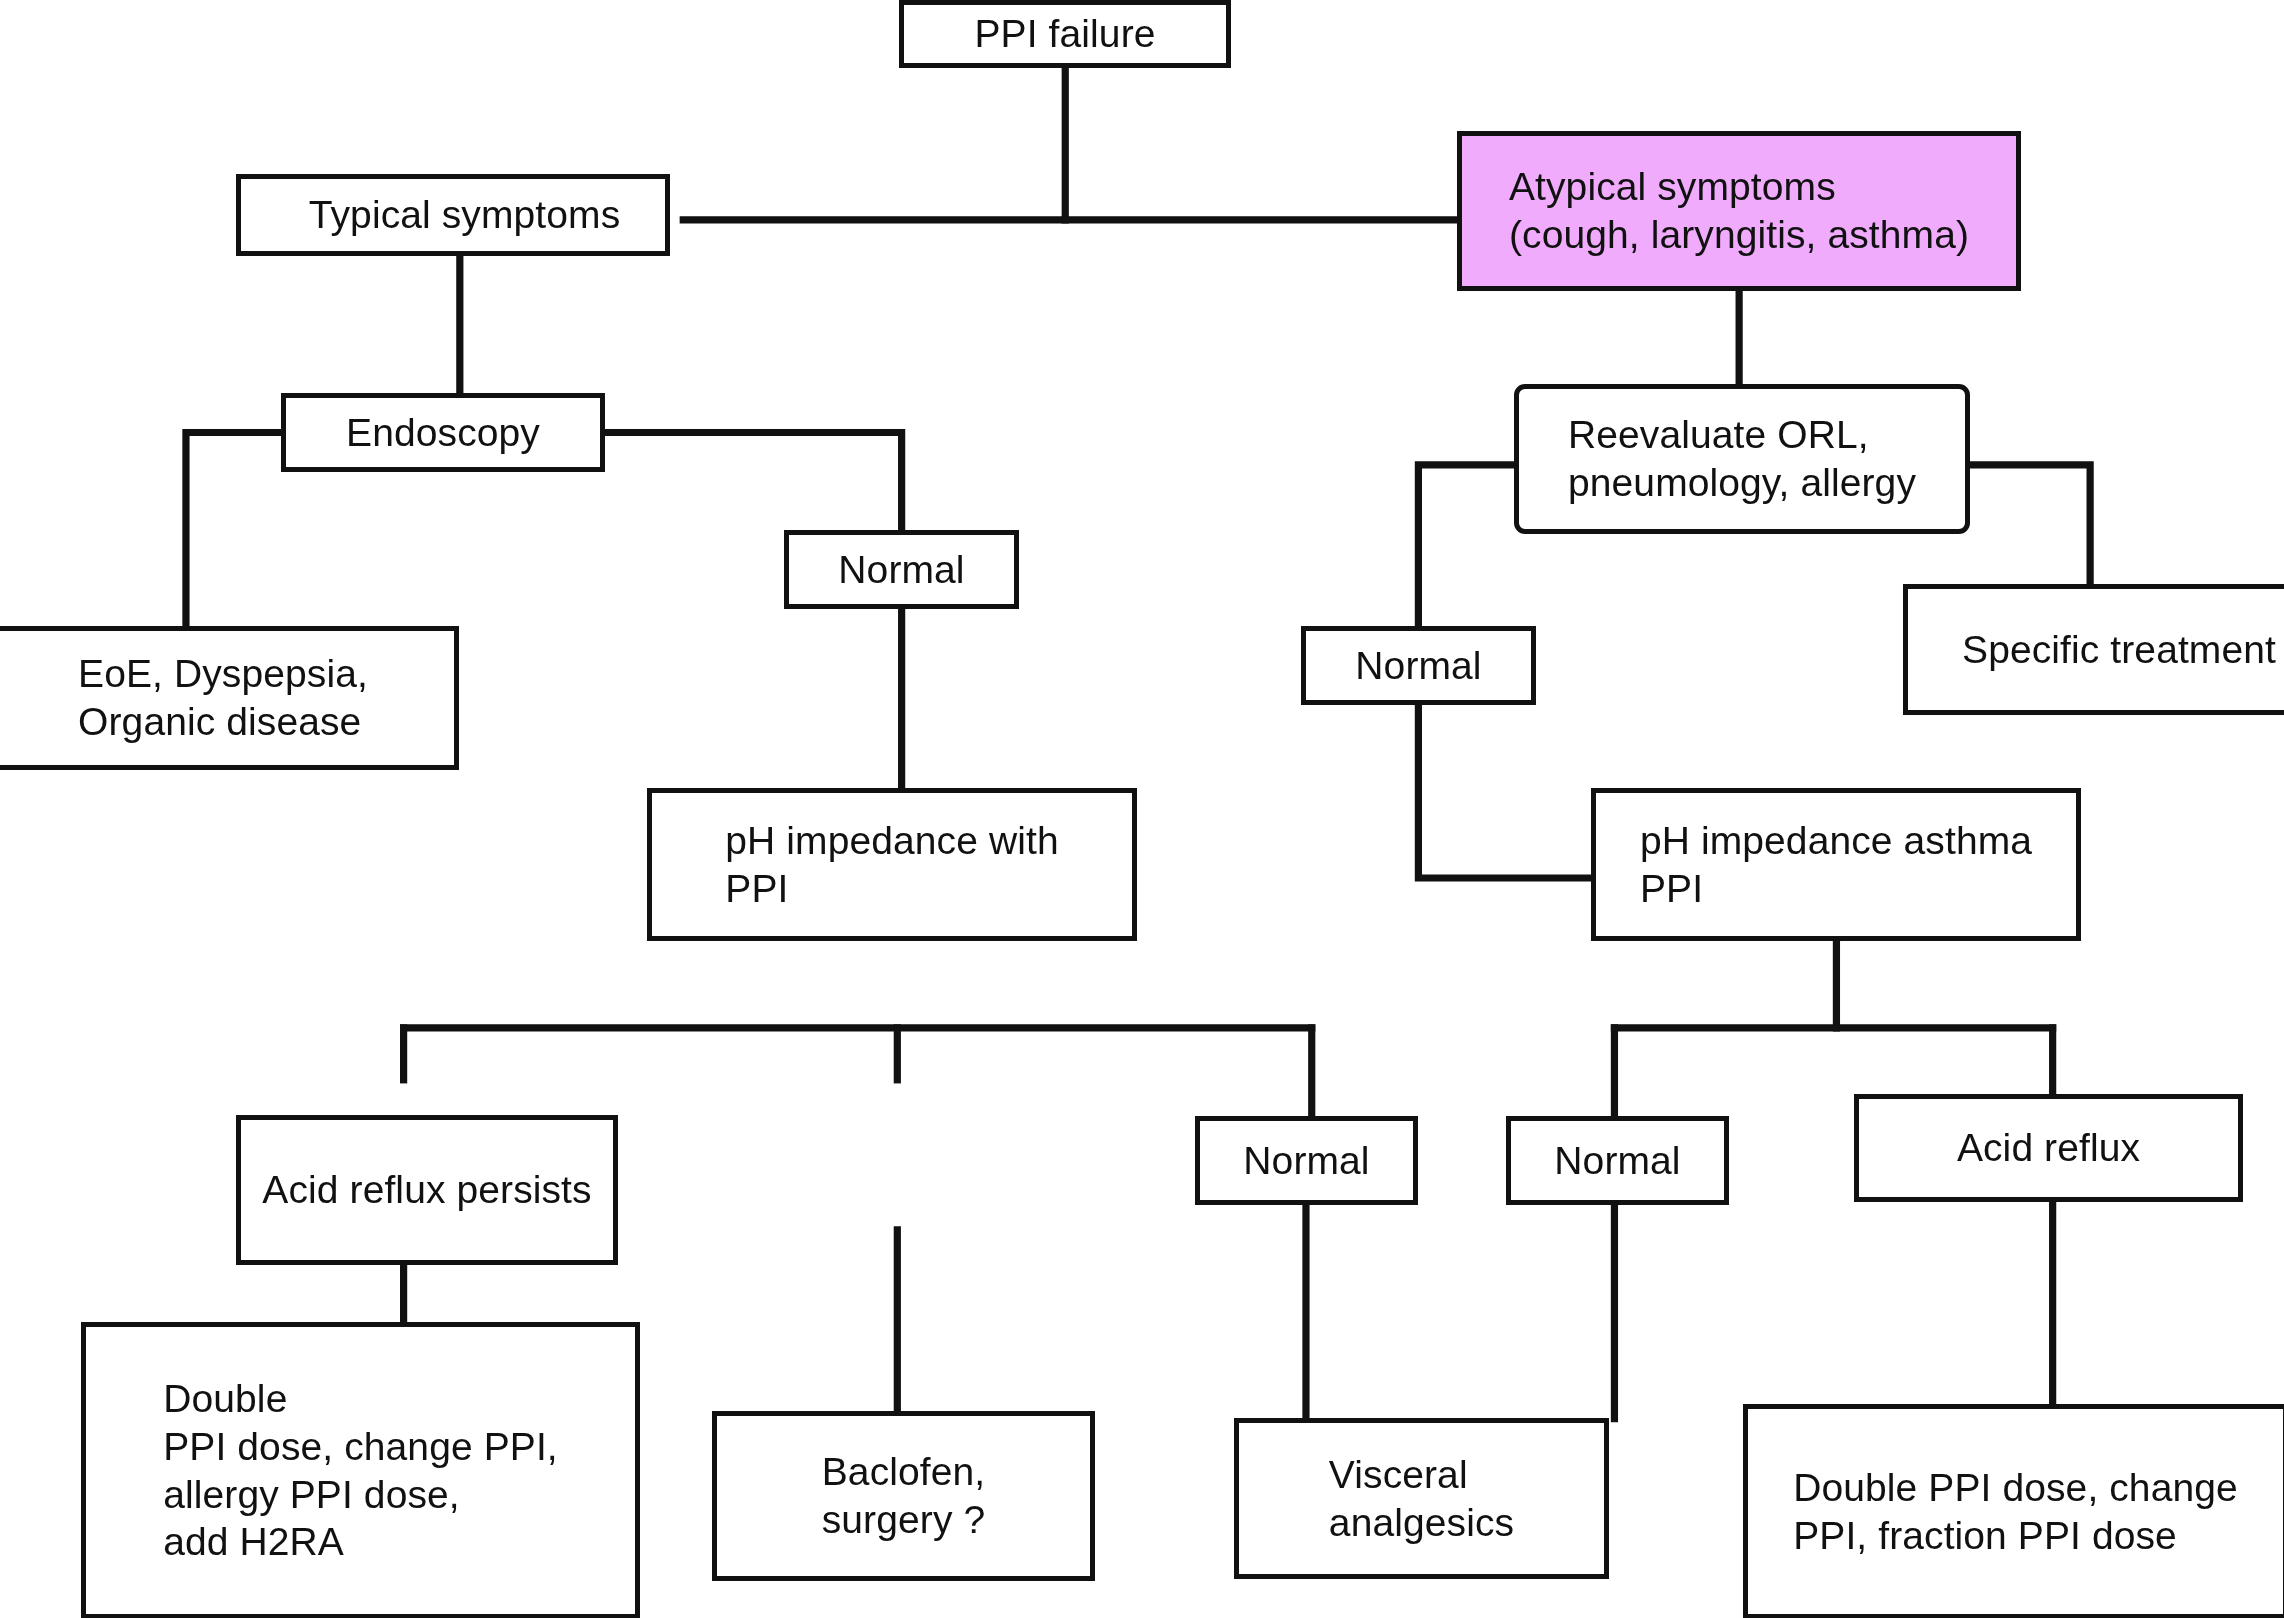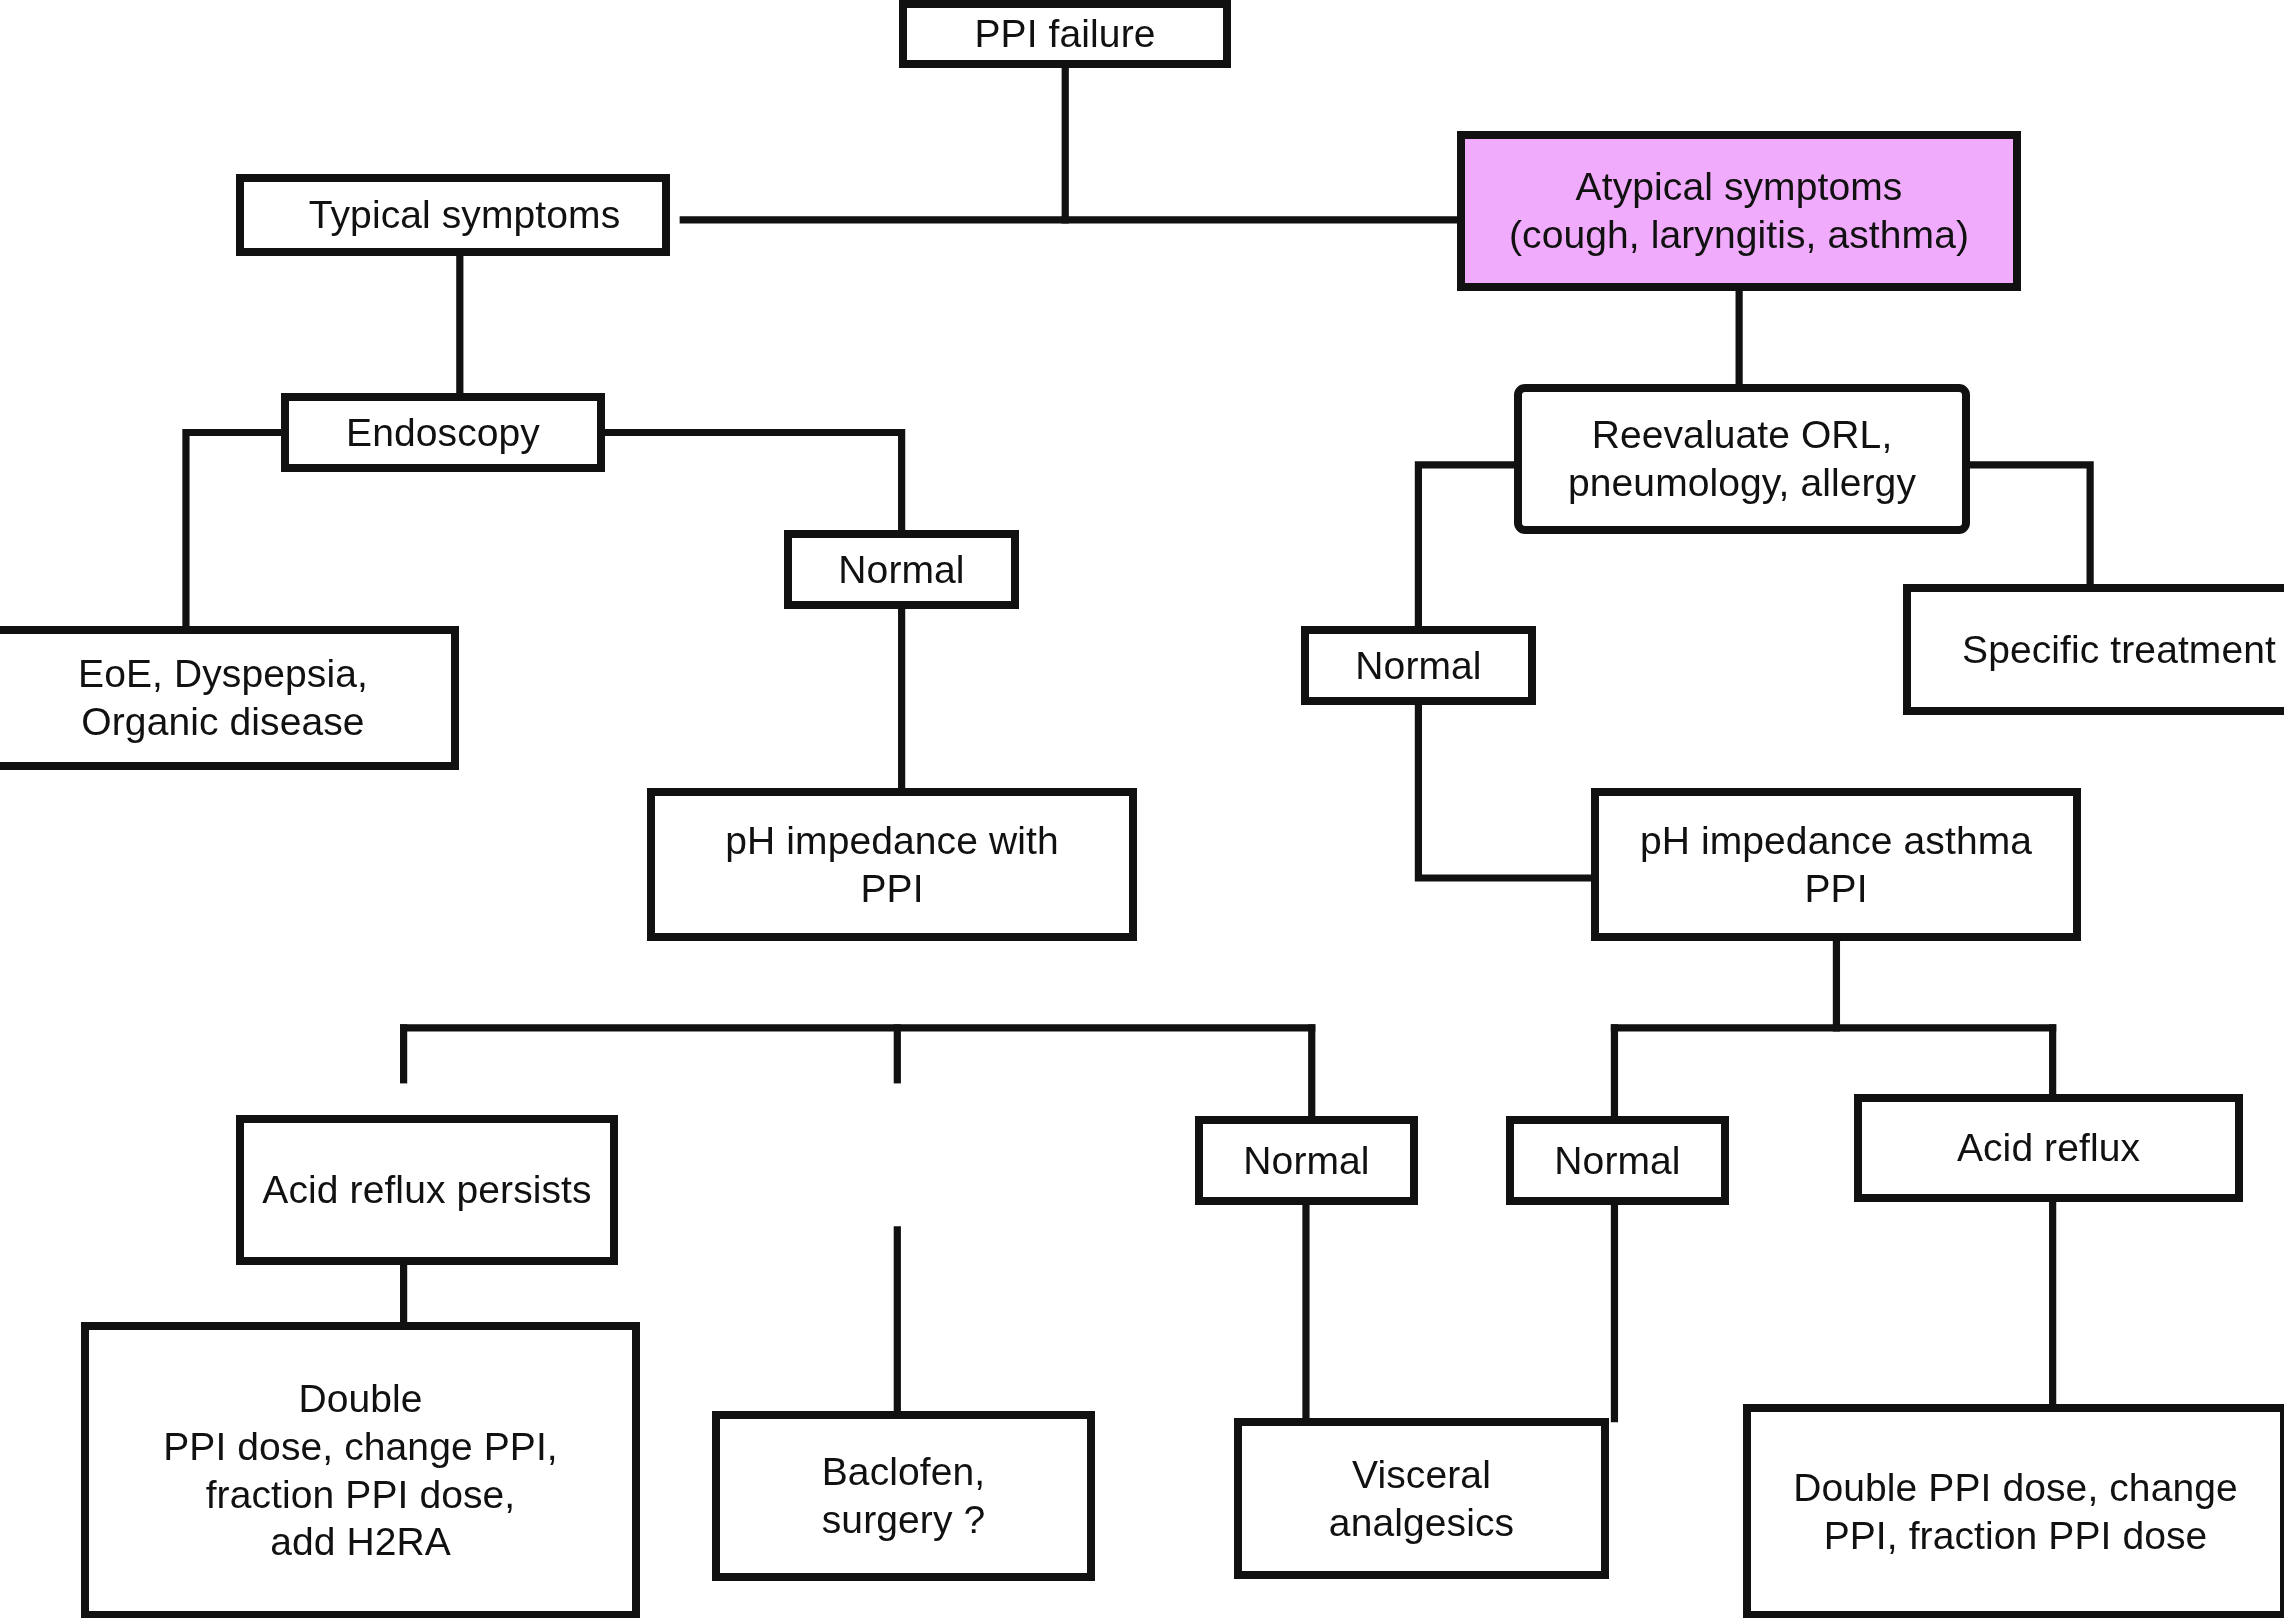--- a/index.html
+++ b/index.html
@@ -18,26 +18,25 @@
   #edges {
     position: absolute;
     left: 0;
     top: 0;
     width: 2284px;
     height: 1619px;
   }
   .node {
     position: absolute;
     box-sizing: border-box;
-    border: 8px solid #ec4899;
+    border: 5px solid #ec4899;
     background: #ffffff;
     display: flex;
     align-items: center;
     justify-content: center;
-    text-align: center;
     color: #111111;
     font-size: 39px;
     line-height: 1.22;
     letter-spacing: 0.1px;
     white-space: pre-line;
     z-index: 2;
   }
 </style>
 </head>
 <body>
@@ -83,21 +82,21 @@
     <div class="node" style="left: 647px; top: 788px; width: 490px; height: 153px; border-color: rgb(17, 17, 17); background: rgb(255, 255, 255);"><span>pH impedance with
 PPI</span></div>
     <div class="node" style="left: 1591px; top: 788px; width: 490px; height: 153px; border-color: rgb(17, 17, 17); background: rgb(255, 255, 255);"><span>pH impedance asthma
 PPI</span></div>
     <div class="node" style="left: 236px; top: 1115px; width: 382px; height: 150px; border-color: rgb(17, 17, 17); background: rgb(255, 255, 255);"><span>Acid reflux persists</span></div>
     <div class="node" style="left: 1195px; top: 1116px; width: 223px; height: 89px; border-color: rgb(17, 17, 17); background: rgb(255, 255, 255);"><span>Normal</span></div>
     <div class="node" style="left: 1506px; top: 1116px; width: 223px; height: 89px; border-color: rgb(17, 17, 17); background: rgb(255, 255, 255);"><span>Normal</span></div>
     <div class="node" style="left: 1854px; top: 1094px; width: 389px; height: 108px; border-color: rgb(17, 17, 17); background: rgb(255, 255, 255);"><span>Acid reflux</span></div>
     <div class="node" style="left: 81px; top: 1322px; width: 559px; height: 297px; border-color: rgb(17, 17, 17); background: rgb(255, 255, 255);"><span>Double
 PPI dose, change PPI,
-fraction PPI dose,
+allergy PPI dose,
 add H2RA</span></div>
     <div class="node" style="left: 712px; top: 1411px; width: 383px; height: 170px; border-color: rgb(17, 17, 17); background: rgb(255, 255, 255);"><span>Baclofen,
 surgery ?</span></div>
     <div class="node" style="left: 1234px; top: 1418px; width: 375px; height: 161px; border-color: rgb(17, 17, 17); background: rgb(255, 255, 255);"><span>Visceral
 analgesics</span></div>
     <div class="node" style="left: 1743px; top: 1404px; width: 545px; height: 215px; border-color: rgb(17, 17, 17); background: rgb(255, 255, 255);"><span>Double PPI dose, change
 PPI, fraction PPI dose</span></div>
   </div>
 
 

